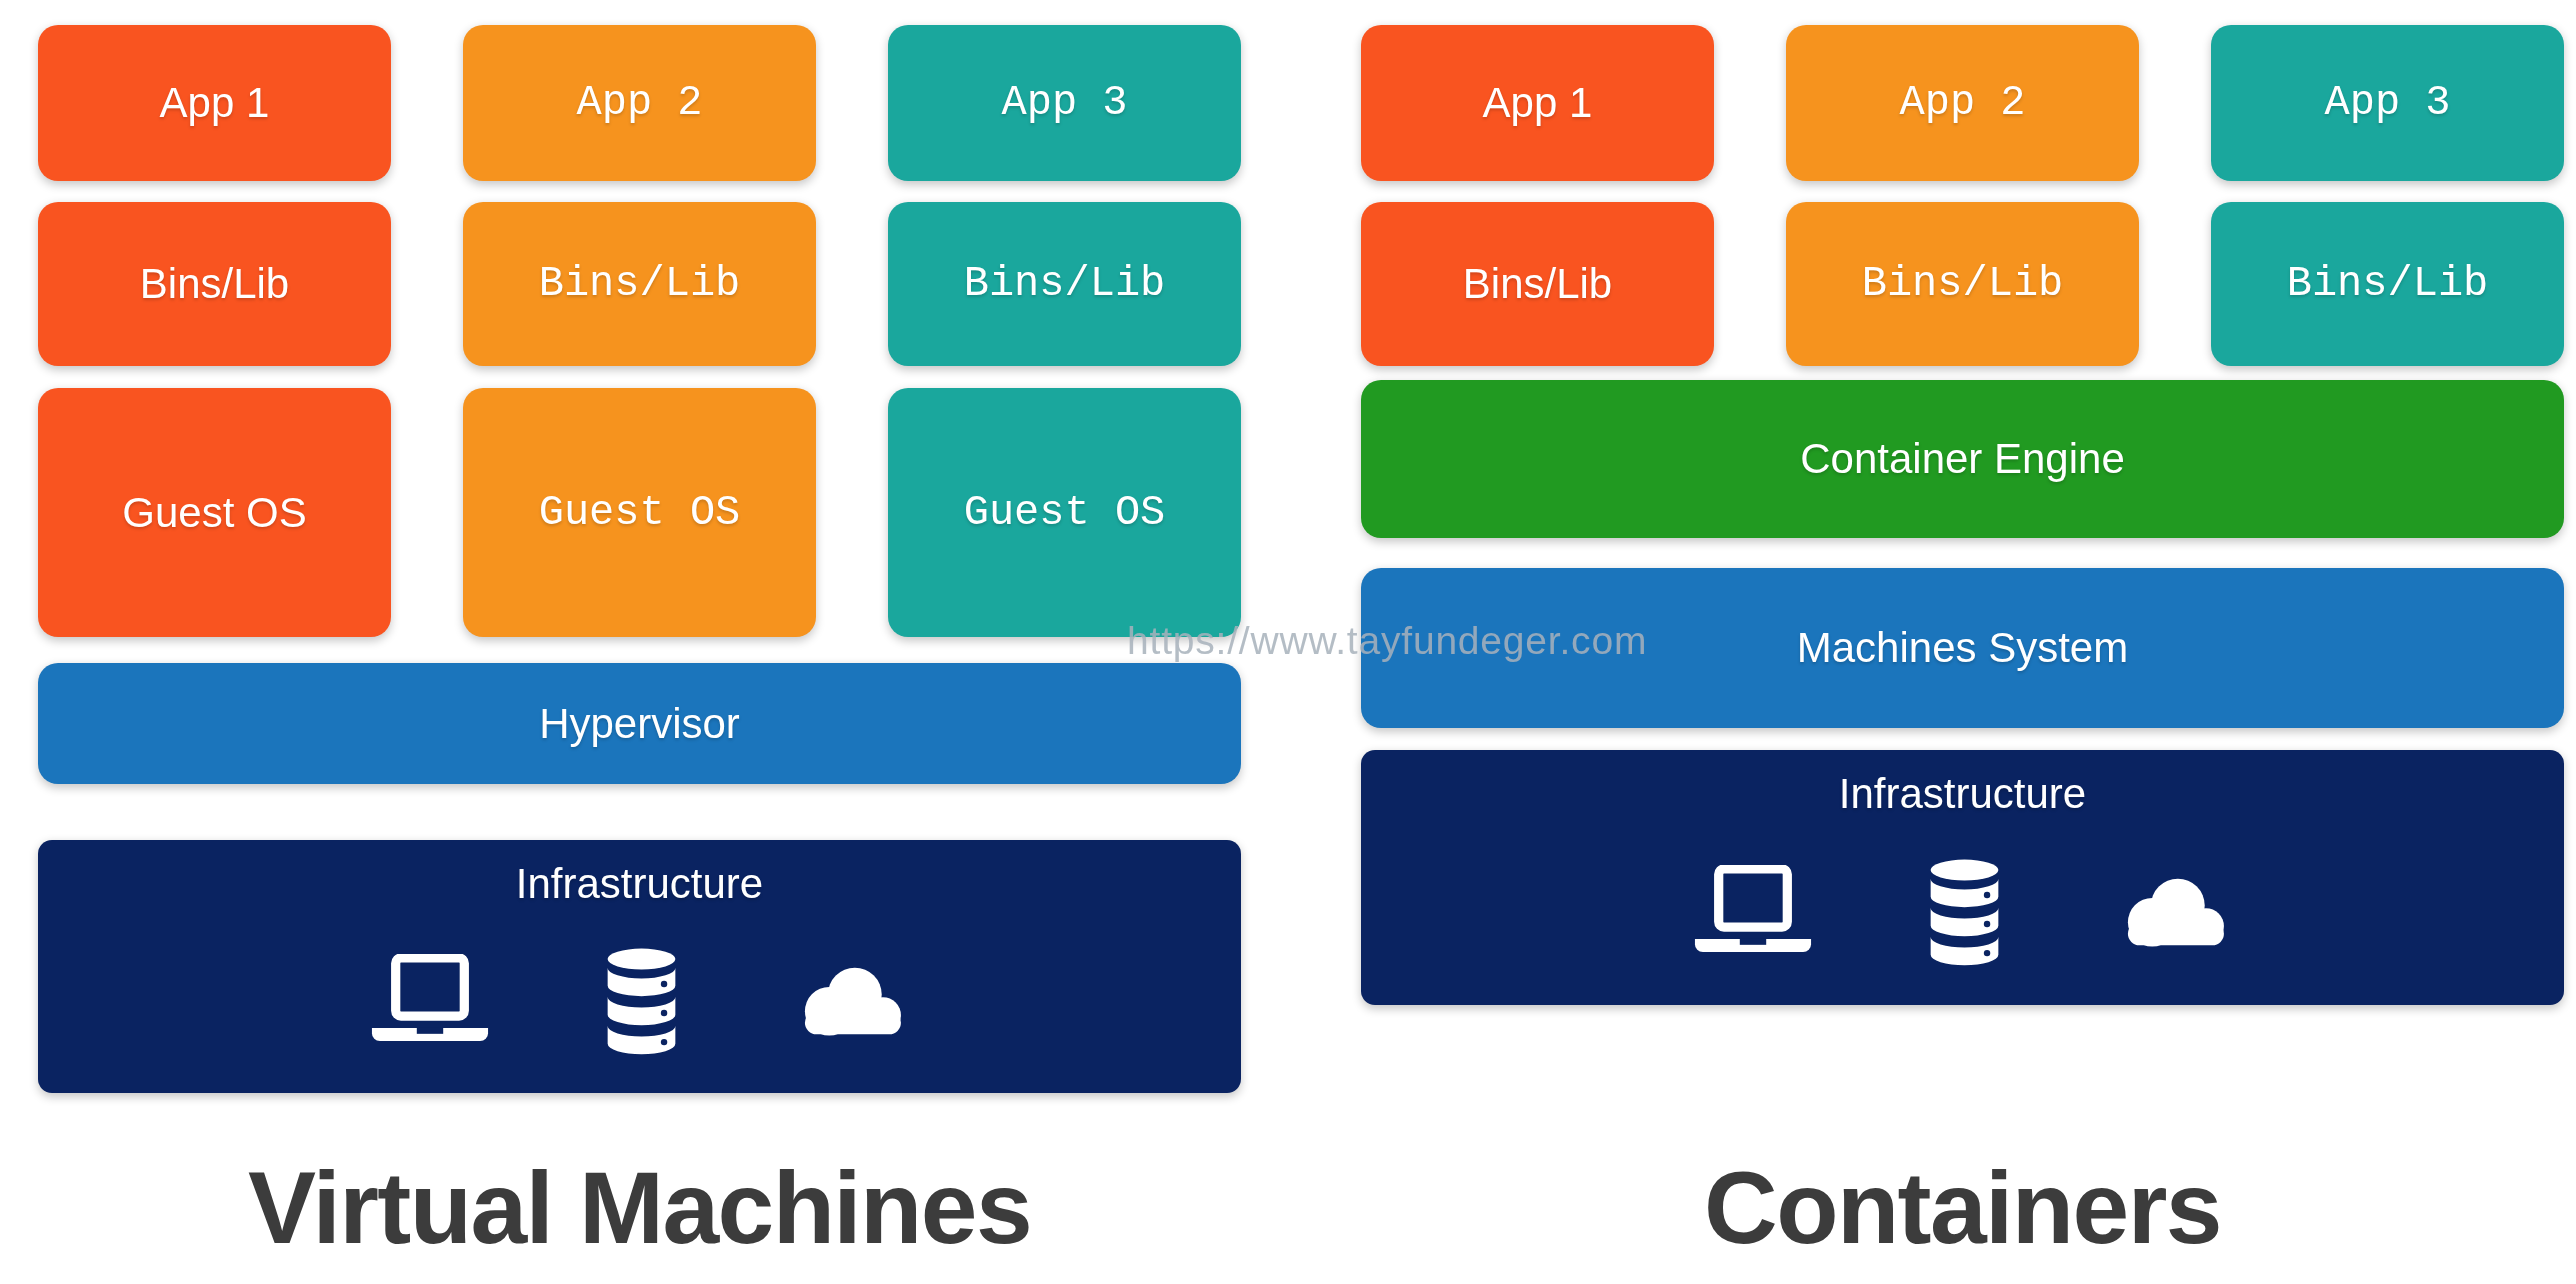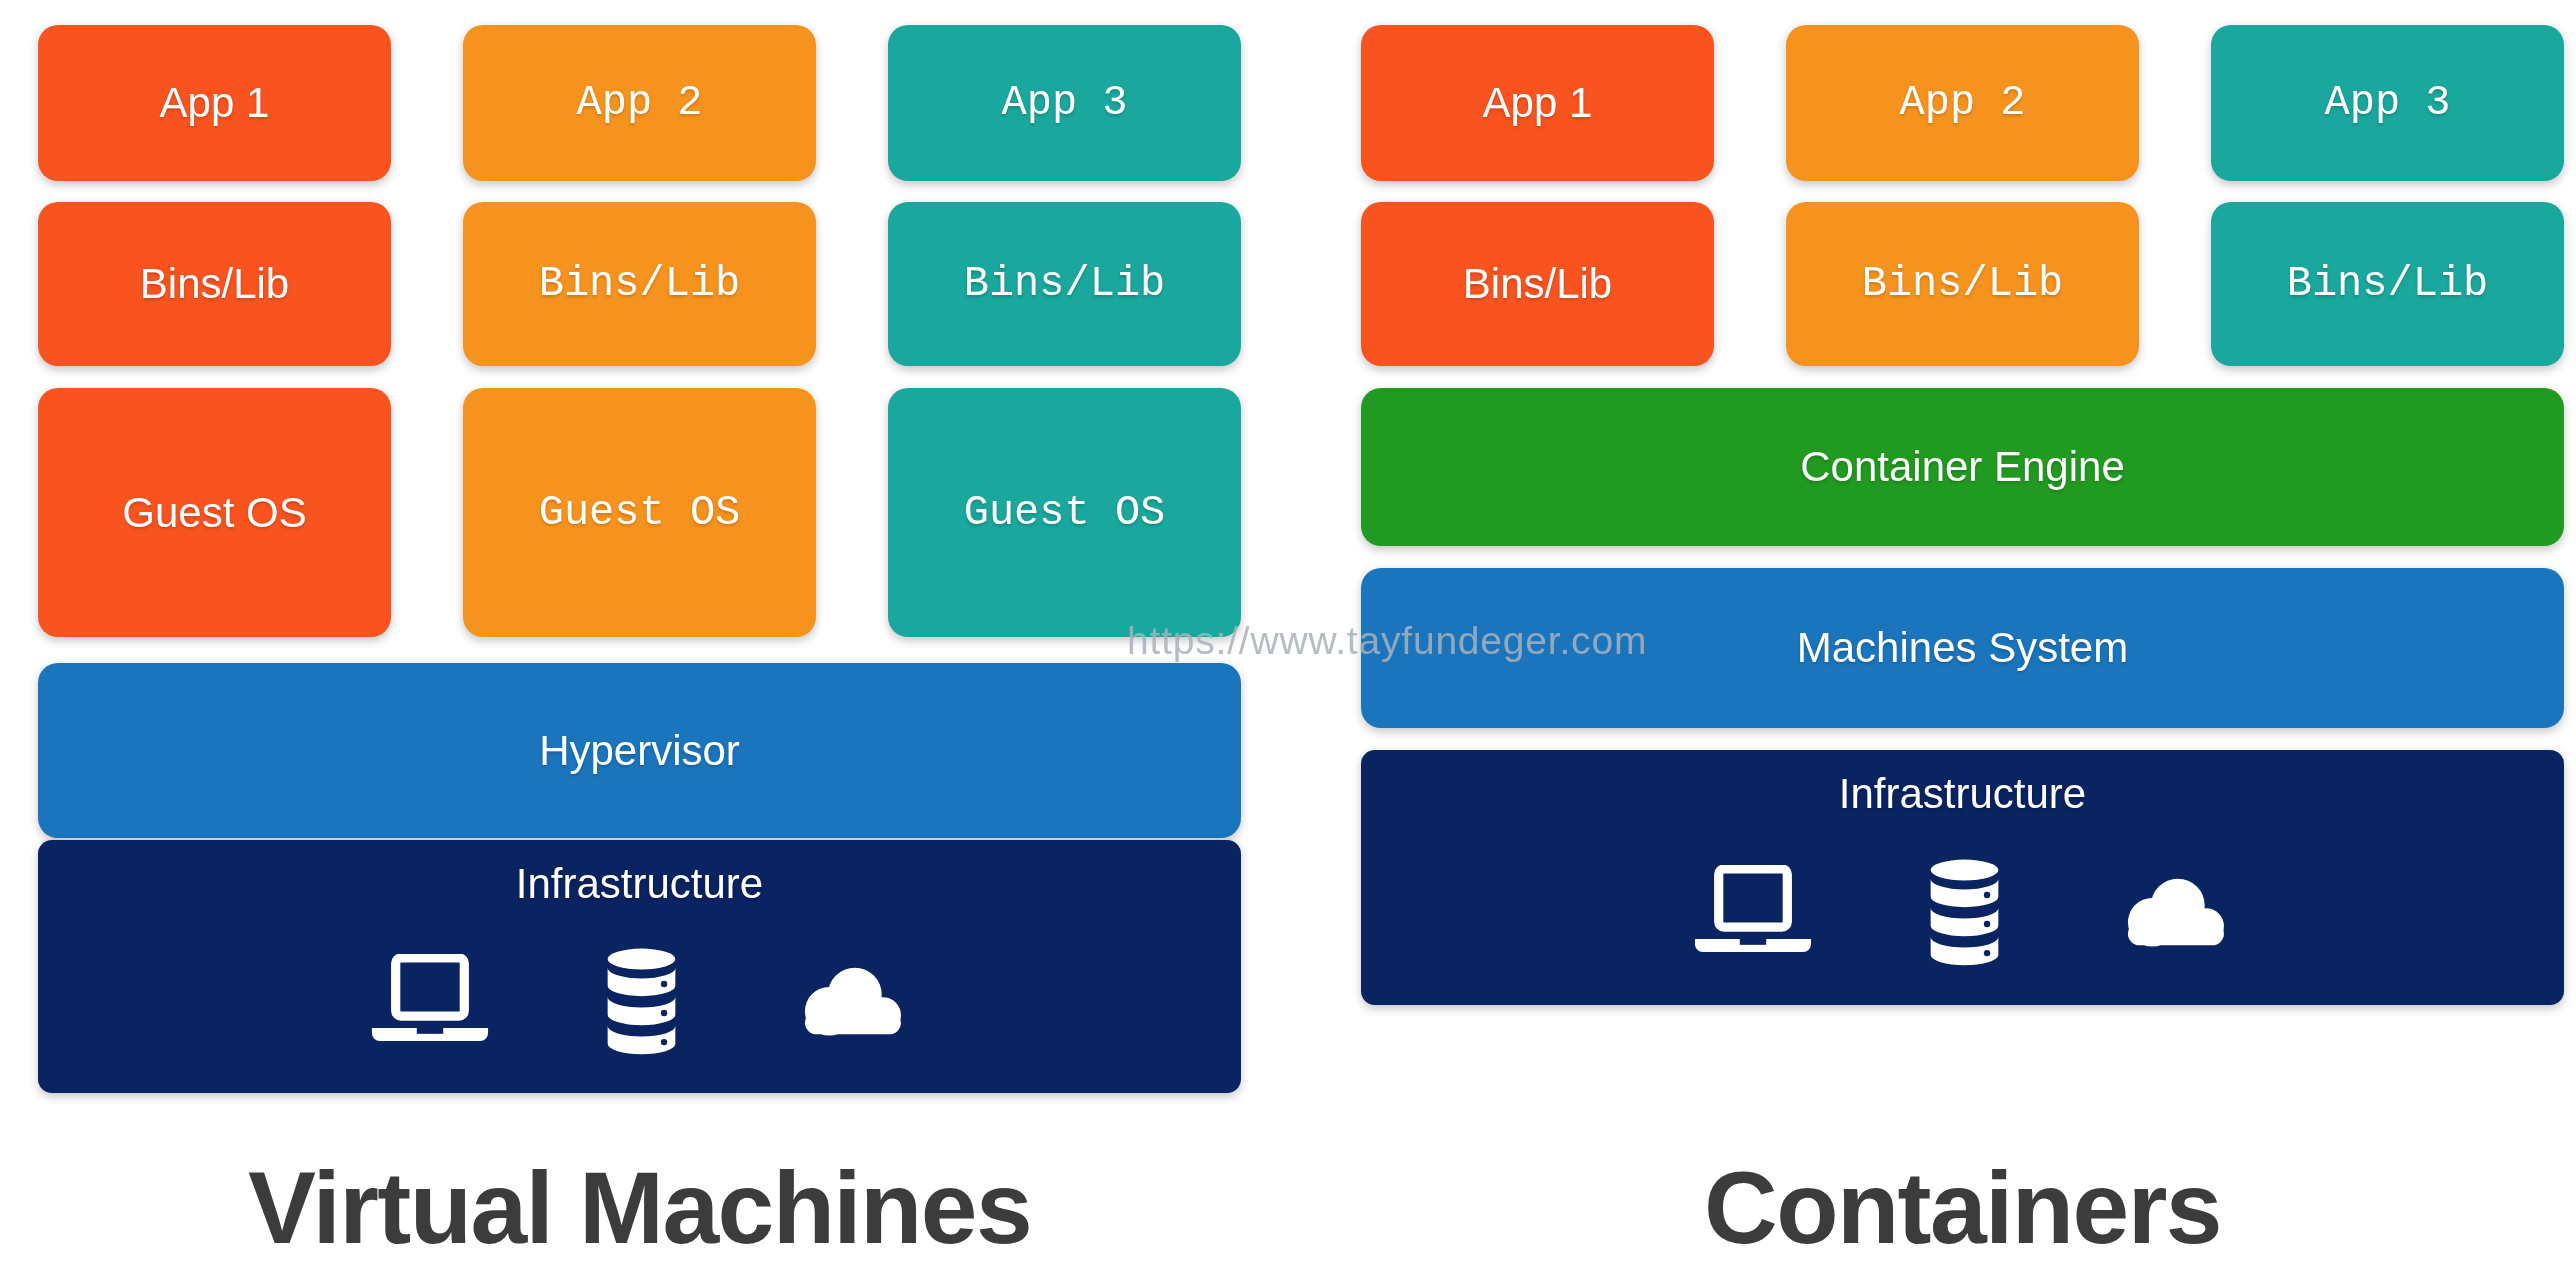--- a/index.html
+++ b/index.html
@@ -54,21 +54,21 @@
   <div class="block c-teal" style="left:888px;top:25px;  width:353px; height:156px;">App 3</div>
 
   <div class="block c-red" style="left:38px;  top:202px; width:353px; height:164px;">Bins/Lib</div>
   <div class="block c-orange" style="left:463px; top:202px; width:353px; height:164px;">Bins/Lib</div>
   <div class="block c-teal" style="left:888px;top:202px; width:353px; height:164px;">Bins/Lib</div>
 
   <div class="block c-red" style="left:38px;  top:388px; width:353px; height:249px;">Guest OS</div>
   <div class="block c-orange" style="left:463px; top:388px; width:353px; height:249px;">Guest OS</div>
   <div class="block c-teal" style="left:888px;top:388px; width:353px; height:249px;">Guest OS</div>
 
-  <div class="block c-blue" style="left:38px;  top:663px; width:1203px; height:175px;">Hypervisor</div>
+  <div class="block c-blue" style="left:38px;  top:663px; width:1203px; height:121px;">Hypervisor</div>
 
   <div class="block c-navy infra" style="left:38px; top:840px; width:1203px; height:253px;">
     <span class="infra-label">Infrastructure</span>
     <div class="icons">
       <svg width="132" height="95" viewBox="0 0 100 72">
         <rect x="24" y="3" width="52" height="44" rx="4" fill="none" stroke="#fff" stroke-width="7"></rect>
         <path d="M6 56 h88 v4 a6 6 0 0 1 -6 6 H12 a6 6 0 0 1 -6 -6 z" fill="#fff"></path>
         <rect x="40" y="56" width="20" height="4.5" class="navy-fill"></rect>
       </svg>
       <svg width="81" height="108" viewBox="0 0 100 134">
@@ -92,21 +92,21 @@
   <div class="stack-title" style="left:38px; top:1150px; width:1203px;">Virtual Machines</div>
 
   <div class="block c-red" style="left:1361px;top:25px;  width:353px; height:156px;">App 1</div>
   <div class="block c-orange" style="left:1786px;top:25px;  width:353px; height:156px;">App 2</div>
   <div class="block c-teal" style="left:2211px;top:25px;  width:353px; height:156px;">App 3</div>
 
   <div class="block c-red" style="left:1361px;top:202px; width:353px; height:164px;">Bins/Lib</div>
   <div class="block c-orange" style="left:1786px;top:202px; width:353px; height:164px;">Bins/Lib</div>
   <div class="block c-teal" style="left:2211px;top:202px; width:353px; height:164px;">Bins/Lib</div>
 
-  <div class="block c-green" style="left:1361px;top:388px; width:1203px; height:158px;">Container Engine</div>
+  <div class="block c-green" style="left:1361px;top:380px; width:1203px; height:158px;">Container Engine</div>
   <div class="block c-blue" style="left:1361px;top:568px; width:1203px; height:160px;">Machines System</div>
 
   <div class="block c-navy infra" style="left:1361px; top:750px; width:1203px; height:255px;">
     <span class="infra-label">Infrastructure</span>
     <div class="icons">
       <svg width="132" height="95" viewBox="0 0 100 72">
         <rect x="24" y="3" width="52" height="44" rx="4" fill="none" stroke="#fff" stroke-width="7"></rect>
         <path d="M6 56 h88 v4 a6 6 0 0 1 -6 6 H12 a6 6 0 0 1 -6 -6 z" fill="#fff"></path>
         <rect x="40" y="56" width="20" height="4.5" class="navy-fill"></rect>
       </svg>

